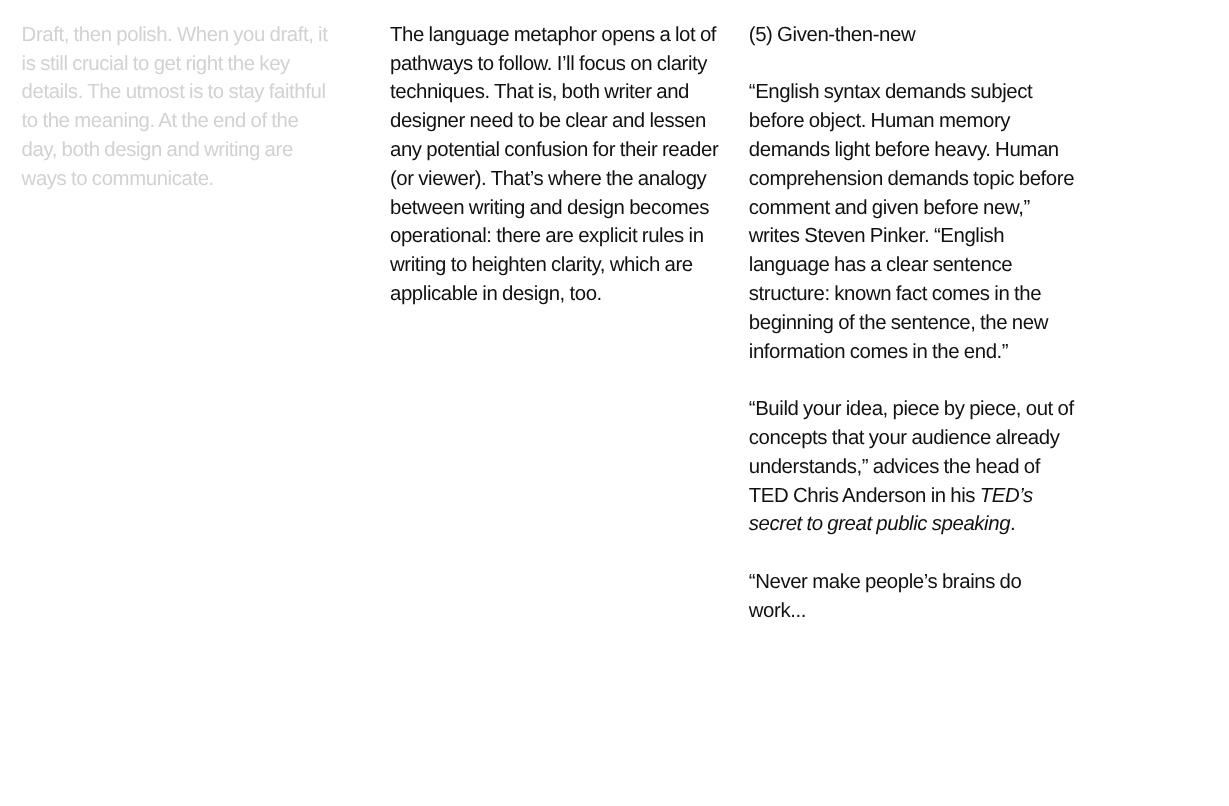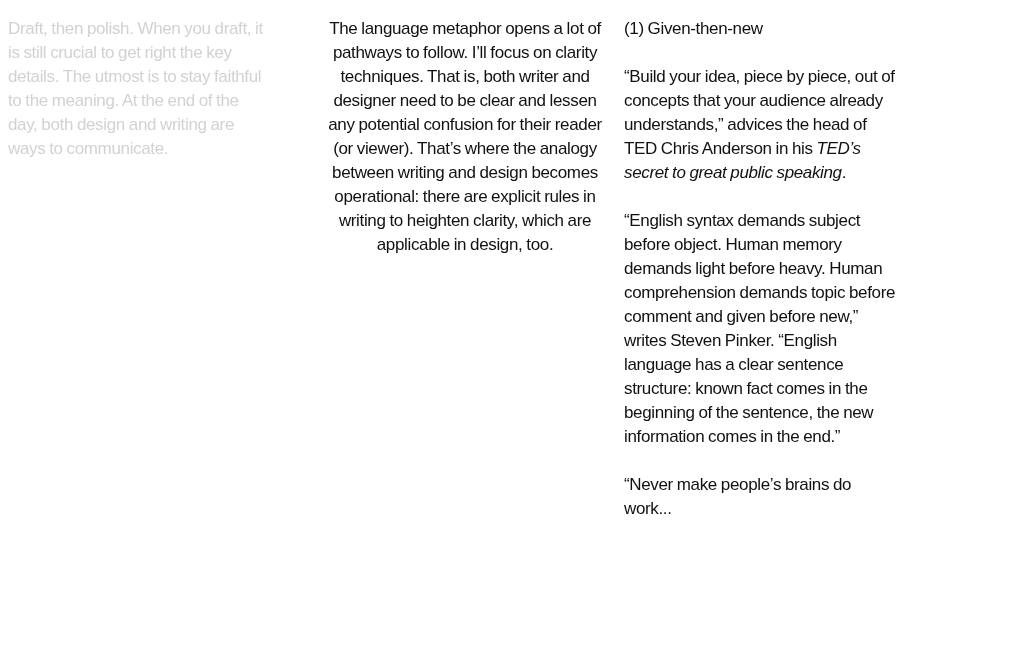--- a/index.html
+++ b/index.html
@@ -20,22 +20,22 @@
     }
     .page {
       position: relative;
       width: 1024px;
       height: 672px;
     }
     .col {
       position: absolute;
       top: 17px;
     }
-    .col-1 { left: 8px; width: 262px; }
-    .col-2 { left: 325px; width: 280px; text-align: center; }
+    .col-1 { left: 18px; width: 262px; }
+    .col-2 { left: 325px; width: 280px; }
     .col-3 { left: 624px; width: 275px; }
     p {
       margin: 0;
     }
     .col-3 p + p {
       margin-top: 24px;
     }
     .muted {
       color: #d2d2d2;
     }
@@ -55,19 +55,19 @@
     <p>
       <span class="muted">Draft, then polish. When you draft, it is still crucial to get right the key details. The utmost is to stay faithful to the meaning. At the end of the day, both design and writing are ways to communicate.</span>
     </p>
   </div>
 
   <div class="col col-2">
     <p>The language metaphor opens a lot of pathways to follow. I’ll focus on clarity techniques. That is, both writer and designer need to be clear and lessen any potential confusion for their reader (or viewer). That’s where the analogy between writing and design becomes operational: there are explicit rules in writing to heighten clarity, which are applicable in design, too.</p>
   </div>
 
   <div class="col col-3">
-    <p>(1) Given-then-new</p>
+    <p>(5) Given-then-new</p>
+    <p>“English syntax demands subject before object. Human memory demands light before heavy. Human comprehension demands topic before comment and given before new,” writes Steven Pinker. “English language has a clear sentence structure: known fact comes in the beginning of the sentence, the new information comes in the end.”</p>
     <p><span>“Build your idea, piece by piece, out of concepts that your audience already understands,” advices the head of TED Chris Anderson in his </span><em>TED’s secret to great public speaking</em><span>.</span></p>
-    <p>“English syntax demands subject before object. Human memory demands light before heavy. Human comprehension demands topic before comment and given before new,” writes Steven Pinker. “English language has a clear sentence structure: known fact comes in the beginning of the sentence, the new information comes in the end.”</p>
     <p>“Never make people’s brains do work...</p>
   </div>
 
 </div>
 
 </body></html>

